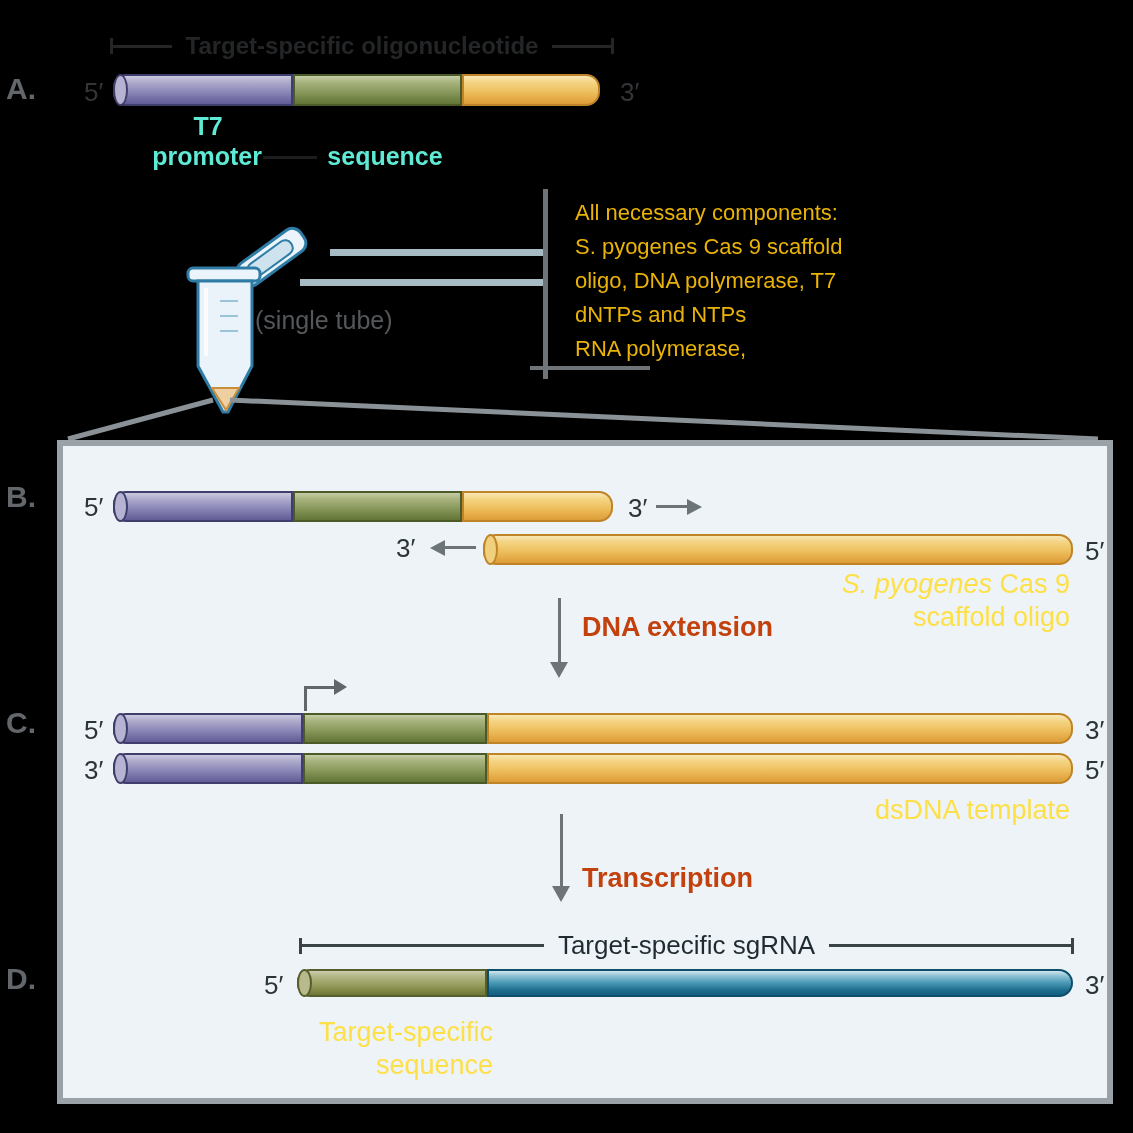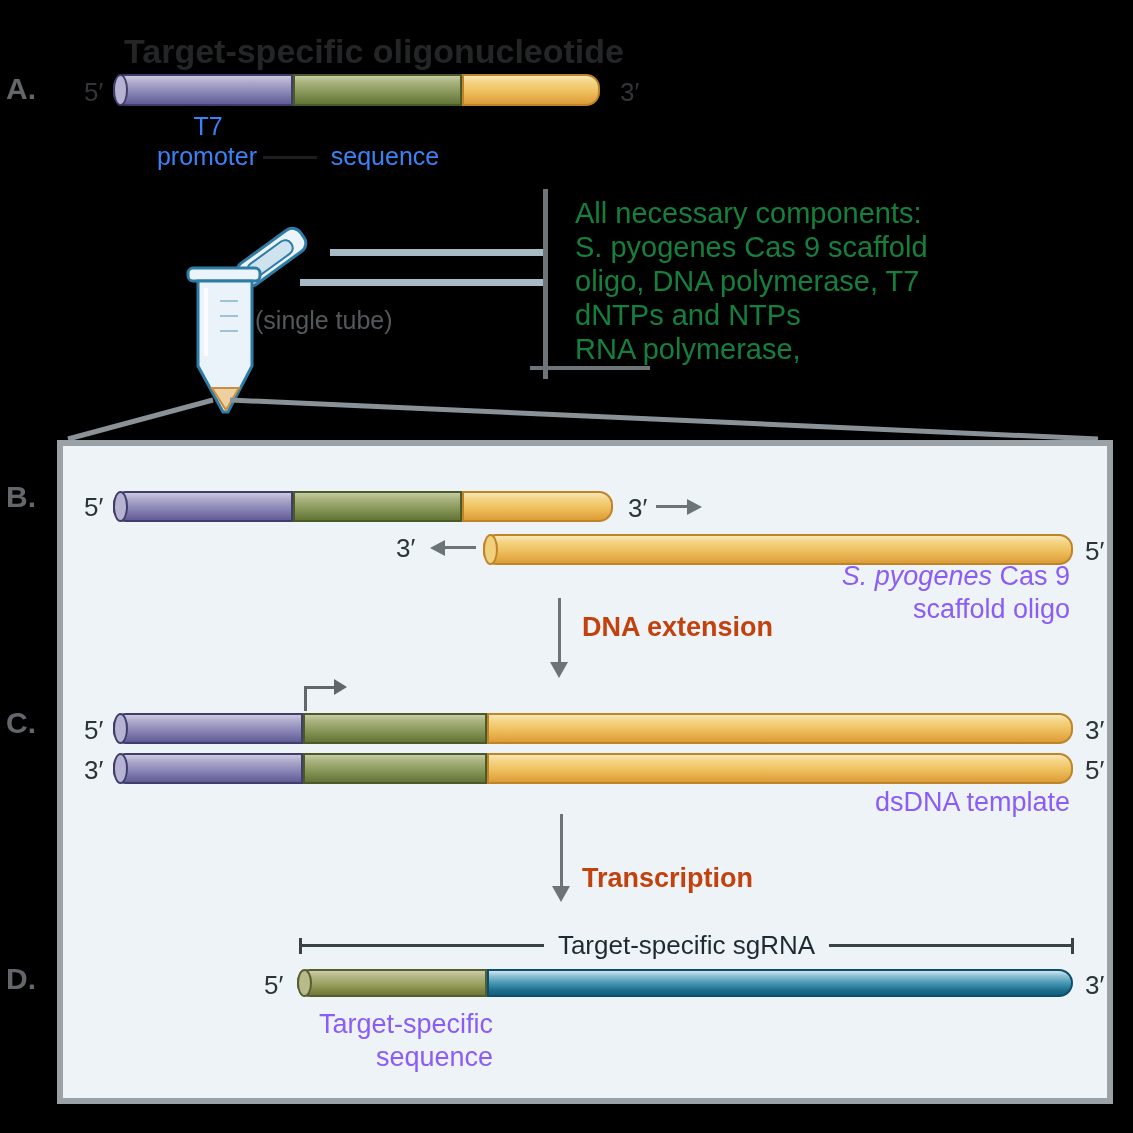--- a/index.html
+++ b/index.html
@@ -30,39 +30,39 @@
   .cap-purple{background:#b6b3d2;border-color:#3f3d6b;}
   .cap-gold{background:#f0cf7d;border-color:#c08428;}
   .cap-olive{background:#b7ba8b;border-color:#565e2d;}
 
   
   .bracket{display:flex;align-items:center;}
   .bracket .tick{width:3px;height:16px;}
   .bracket .line{height:3px;flex:1;}
   .bracket .blabel{padding:0 14px;white-space:nowrap;}
   .bracket-a .tick,.bracket-a .line{background:#232527;}
-  .bracket-a .blabel{color:#232527;font-size:34px;font-weight:bold;}
+  .bracket-a .blabel{color:#232527;font-size:24px;font-weight:bold;}
   .bracket-d .tick,.bracket-d .line{background:#394246;}
   .bracket-d .blabel{color:#1f2a31;font-size:26px;}
 
   
   .arrow-h{display:flex;align-items:center;}
   .arrow-h .shaft{height:3px;background:#6d7478;flex:1;}
   .head-right{width:0;height:0;border-left:15px solid #6d7478;border-top:8px solid transparent;border-bottom:8px solid transparent;}
   .head-left{width:0;height:0;border-right:15px solid #6d7478;border-top:8px solid transparent;border-bottom:8px solid transparent;}
   .arrow-v{display:flex;flex-direction:column;align-items:center;}
   .arrow-v .vshaft{width:3px;background:#6d7478;flex:1;}
   .head-down{width:0;height:0;border-top:16px solid #6d7478;border-left:9px solid transparent;border-right:9px solid transparent;}
 
   
-  .a-label{color:#3b82f6;font-size:25px;text-align:center;white-space:nowrap;}
-  .box-label{color:#8b5cf6;font-size:27px;line-height:33px;white-space:nowrap;}
+  .a-label{color:#5eead4;font-size:25px;text-align:center;white-space:nowrap;font-weight:bold;}
+  .box-label{color:#fde047;font-size:27px;line-height:33px;white-space:nowrap;margin-top:8px;}
   .step-label{color:#c2410c;font-size:27px;font-weight:bold;white-space:nowrap;}
   .gray-note{color:#55585b;font-size:25px;line-height:34px;white-space:nowrap;}
-  .components{color:#15803d;font-size:29px;line-height:34px;white-space:nowrap;}
+  .components{color:#eab308;font-size:22px;line-height:34px;white-space:nowrap;}
   .italic{font-style:italic;}
 
   .reaction-box{background:#edf3f7;border:6px solid #9aa2a8;}
   .connector{background:#a6bbc4;}
   .spine{background:#6e7478;}
   .leader-dash{background:#1c1d1f;}
 
   .bent-arrow .v{position:absolute;left:0;top:0;width:3px;height:25px;background:#5f676c;}
   .bent-arrow .h{position:absolute;left:0;top:0;width:33px;height:3px;background:#5f676c;}
   .bent-arrow .hd{position:absolute;left:30px;top:-7px;width:0;height:0;border-left:13px solid #5f676c;border-top:8px solid transparent;border-bottom:8px solid transparent;}

